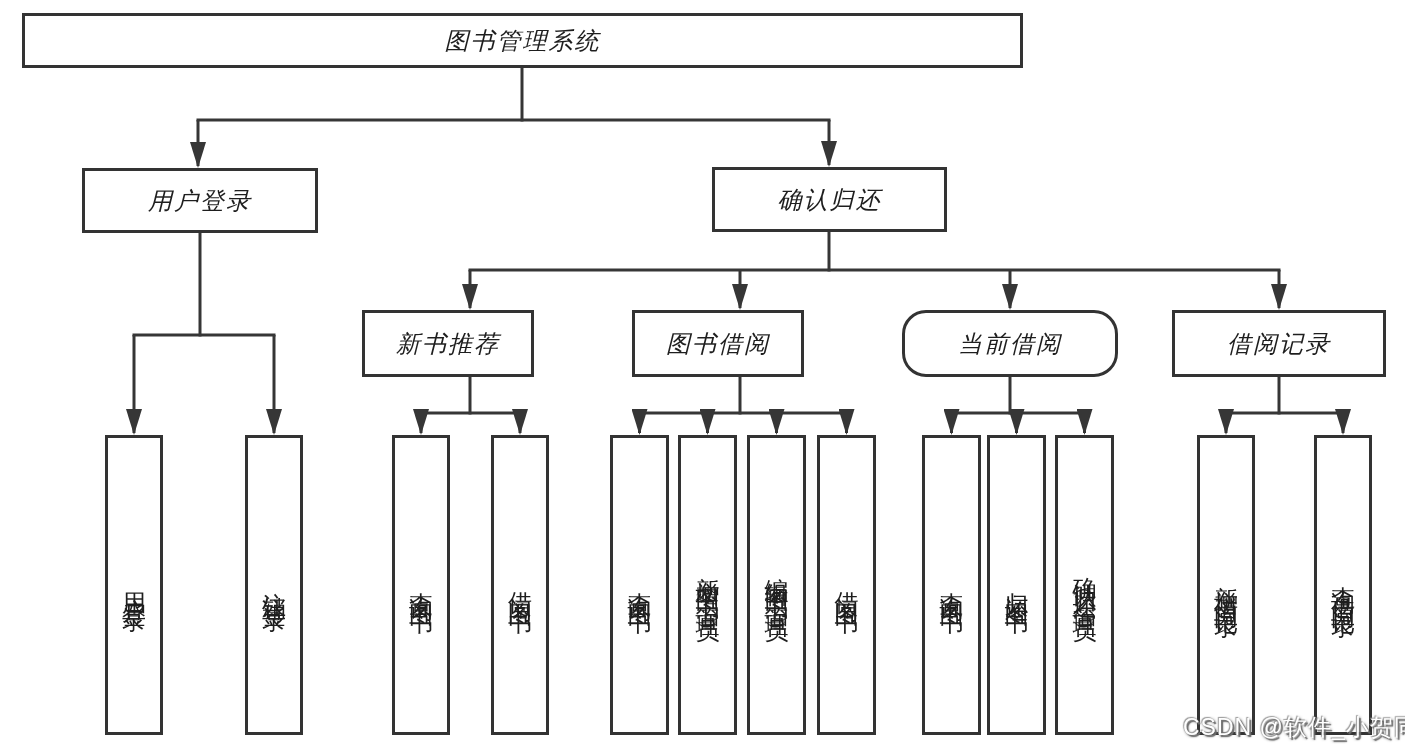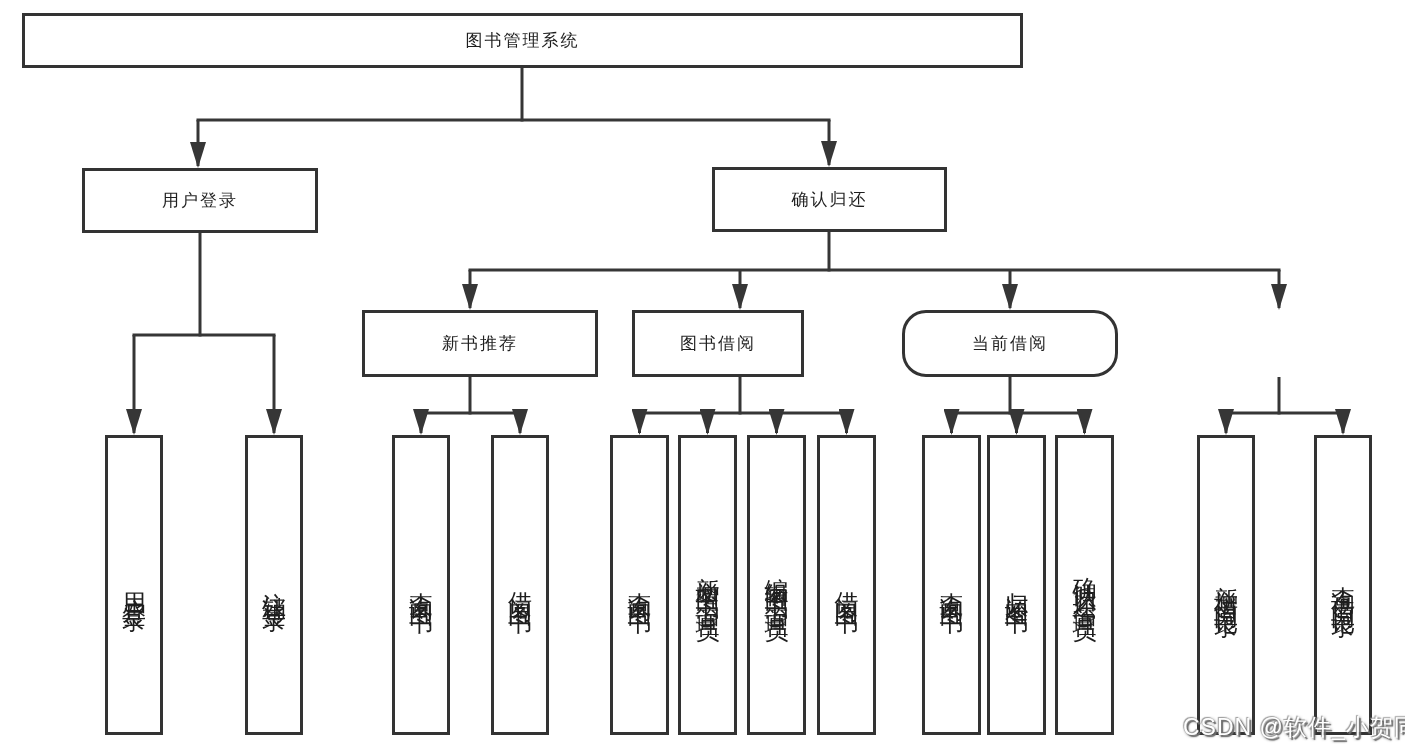--- a/index.html
+++ b/index.html
@@ -12,35 +12,35 @@
     overflow:hidden;
   }
   .connectors{position:absolute;left:0;top:0;width:1405px;height:747px;pointer-events:none;}
   .node{
     position:absolute;
     border:3px solid #333333;
     background:#ffffff;
     box-sizing:border-box;
     display:flex;align-items:center;justify-content:center;
   }
-  .h-label{font-size:17px;letter-spacing:2px;white-space:nowrap;}
+  .h-label{font-size:24px;letter-spacing:2px;white-space:nowrap;font-style:italic;}
   .leaf{top:435px;width:58px;height:300px;}
   .v-label{
     writing-mode:vertical-rl;
     text-orientation:mixed;
     font-size:24px;
     letter-spacing:6px;
     line-height:1;
     white-space:nowrap;
   }
   
   .p-root{left:22px;top:13px;width:1001px;height:55px;}
   .p-user-login{left:82px;top:168px;width:236px;height:65px;}
   .p-book-mgmt{left:712px;top:167px;width:235px;height:65px;}
-  .p-new-book{left:362px;top:310px;width:236px;height:67px;}
+  .p-new-book{left:362px;top:310px;width:172px;height:67px;}
   .p-book-borrow{left:632px;top:310px;width:172px;height:67px;}
   .p-current-borrow{left:902px;top:310px;width:216px;height:67px;border-radius:24px;}
   .p-borrow-records{left:1172px;top:310px;width:214px;height:67px;}
   .p-l1{left:105px;}  .p-l2{left:245px;}
   .p-l3{left:392px;}  .p-l4{left:491px;}
   .p-l5{left:610px;width:59px;}  .p-l6{left:678px;width:59px;}
   .p-l7{left:747px;width:59px;}  .p-l8{left:817px;width:59px;}
   .p-l9{left:922px;width:59px;}  .p-l10{left:987px;width:59px;}
   .p-l11{left:1055px;width:59px;}
   .p-l12{left:1197px;} .p-l13{left:1314px;}
@@ -119,20 +119,23 @@
 
   <div class="node p-new-book">
     <span class="h-label">新书推荐</span>
   </div>
   <div class="node p-book-borrow">
     <span class="h-label">图书借阅</span>
   </div>
   <div class="node p-current-borrow">
     <span class="h-label">当前借阅</span>
   </div>
+  <div class="node p-borrow-records">
+    <span class="h-label">借阅记录</span>
+  </div>
 
   <div class="node leaf p-l1">
     <span class="v-label">用户登录</span>
   </div>
   <div class="node leaf p-l2">
     <span class="v-label">注销登录</span>
   </div>
 
   <div class="node leaf p-l3">
     <span class="v-label">查询图书</span>

